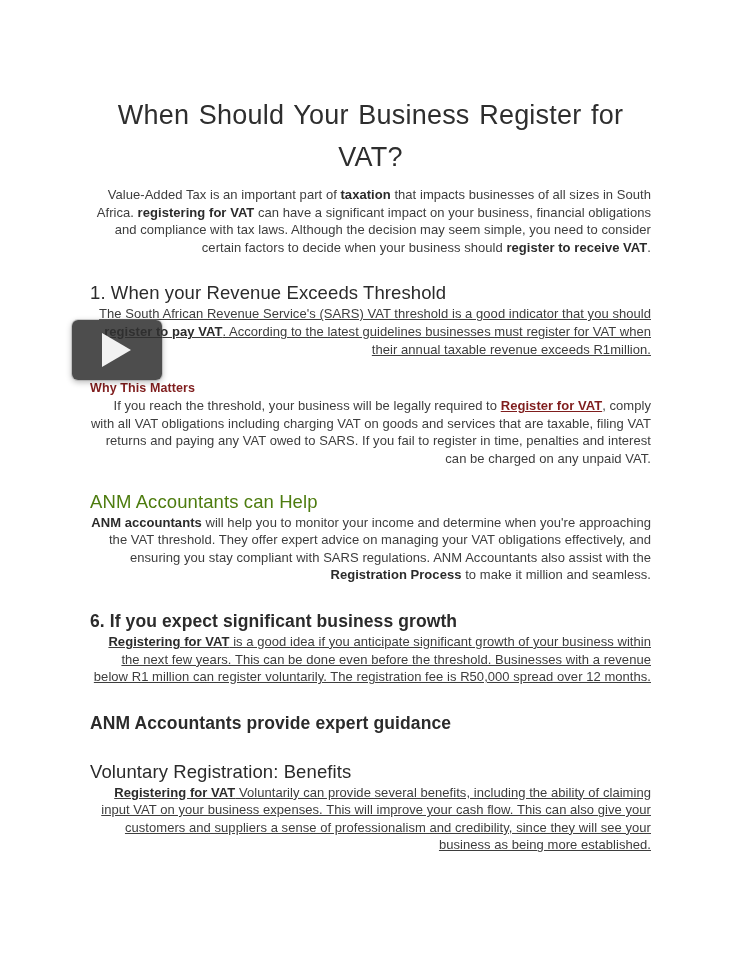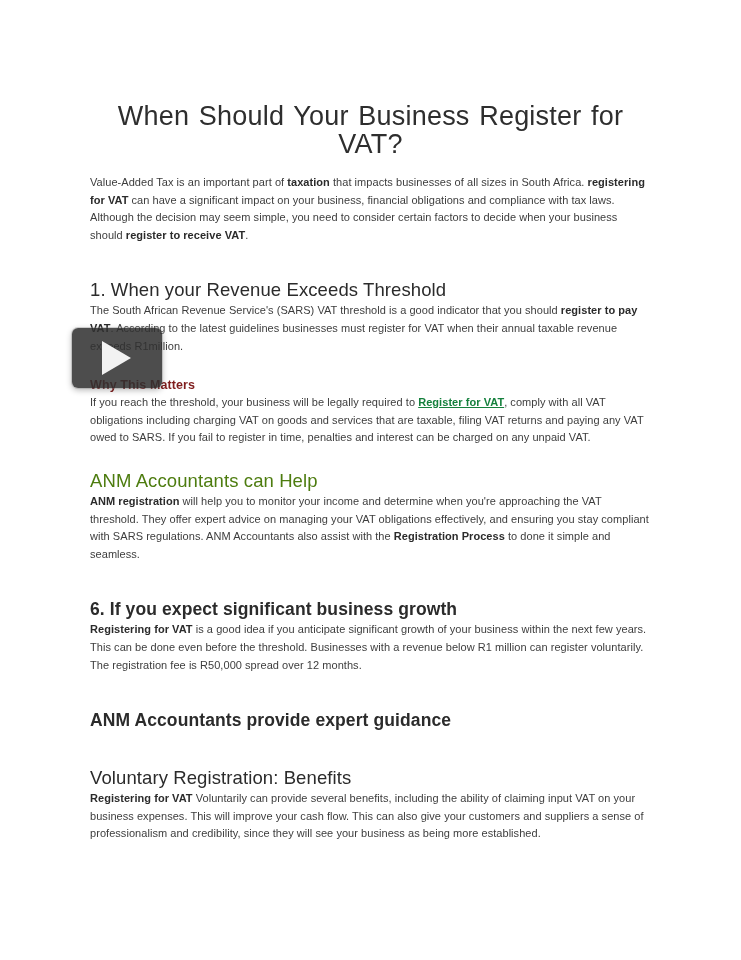--- a/index.html
+++ b/index.html
@@ -22,38 +22,38 @@
     position: relative;
     width: 741px;
     height: 960px;
     background: #ffffff;
     box-sizing: border-box;
     padding: 0 90px;
   }
 
   
   .doc-title {
-    margin: 16px;
+    margin: 8px;
     padding-top: 86px;
     font-size: 27px;
-    line-height: 28px;
+    line-height: 42px;
     font-weight: 400;
     color: #2e2e2e;
     text-align: center;
     letter-spacing: 0.2px;
     word-spacing: 2px;
   }
 
   
   p.body-text {
     margin: 0;
-    font-size: 11px;
+    font-size: 13px;
     line-height: 17.6px;
     color: #3d3d3d;
-    text-align: left;
+    text-align: right;
     letter-spacing: 0.05px;
   }
   p.body-text b,
   p.body-text strong {
     font-weight: 700;
     color: #2b2b2b;
   }
 
   .intro {
     margin-top: 31px;
@@ -80,28 +80,28 @@
   h3.minor-heading {
     margin: 0;
     font-size: 12.5px;
     line-height: 17px;
     font-weight: 700;
     color: #7f1d1d;
     letter-spacing: 0.1px;
   }
 
   
-  .mt-28 { margin-top: 34px; }
+  .mt-28 { margin-top: 25px; }
   .mt-22 { margin-top: 22px; }
-  .mt-12 { margin-top: 12px; }
+  .mt-12 { margin-top: 12px; text-decoration: underline; }
   .mt-10 { margin-top: 10px; }
 
   
   a.inline-link {
-    color: #15803d;
+    color: #7f1d1d;
     text-decoration: underline;
     font-weight: 700;
     cursor: pointer;
   }
 
   
   .video-overlay {
     position: absolute;
     left: 72px;
     top: 312px;
@@ -145,21 +145,21 @@
 
   <div class="section mt-22">
     <h3 class="minor-heading">Why This Matters</h3>
 
     <p class="body-text mt-10"><span>If you reach the threshold, your business will be legally required to </span><a class="inline-link" href="#">Register for VAT</a><span>, comply with all VAT obligations including charging VAT on goods and services that are taxable, filing VAT returns and paying any VAT owed to SARS. If you fail to register in time, penalties and interest can be charged on any unpaid VAT.</span></p>
   </div>
 
   <div class="section mt-22">
     <h2 class="section-heading light">ANM Accountants can Help</h2>
 
-    <p class="body-text mt-10"><b>ANM registration</b><span> will help you to monitor your income and determine when you're approaching the VAT threshold. They offer expert advice on managing your VAT obligations effectively, and ensuring you stay compliant with SARS regulations. ANM Accountants also assist with the </span><b>Registration Process</b><span> to done it simple and seamless.</span></p>
+    <p class="body-text mt-10"><b>ANM accountants</b><span> will help you to monitor your income and determine when you're approaching the VAT threshold. They offer expert advice on managing your VAT obligations effectively, and ensuring you stay compliant with SARS regulations. ANM Accountants also assist with the </span><b>Registration Process</b><span> to make it million and seamless.</span></p>
   </div>
 
   <div class="section mt-28">
     <h2 class="section-heading bold">6. If you expect significant business growth</h2>
 
     <p class="body-text mt-12"><b>Registering for VAT</b><span> is a good idea if you anticipate significant growth of your business within the next few years. This can be done even before the threshold. Businesses with a revenue below R1 million can register voluntarily. The registration fee is R50,000 spread over 12 months.</span></p>
   </div>
 
   <div class="section mt-28">
     <h2 class="section-heading bold">ANM Accountants provide expert guidance</h2>

